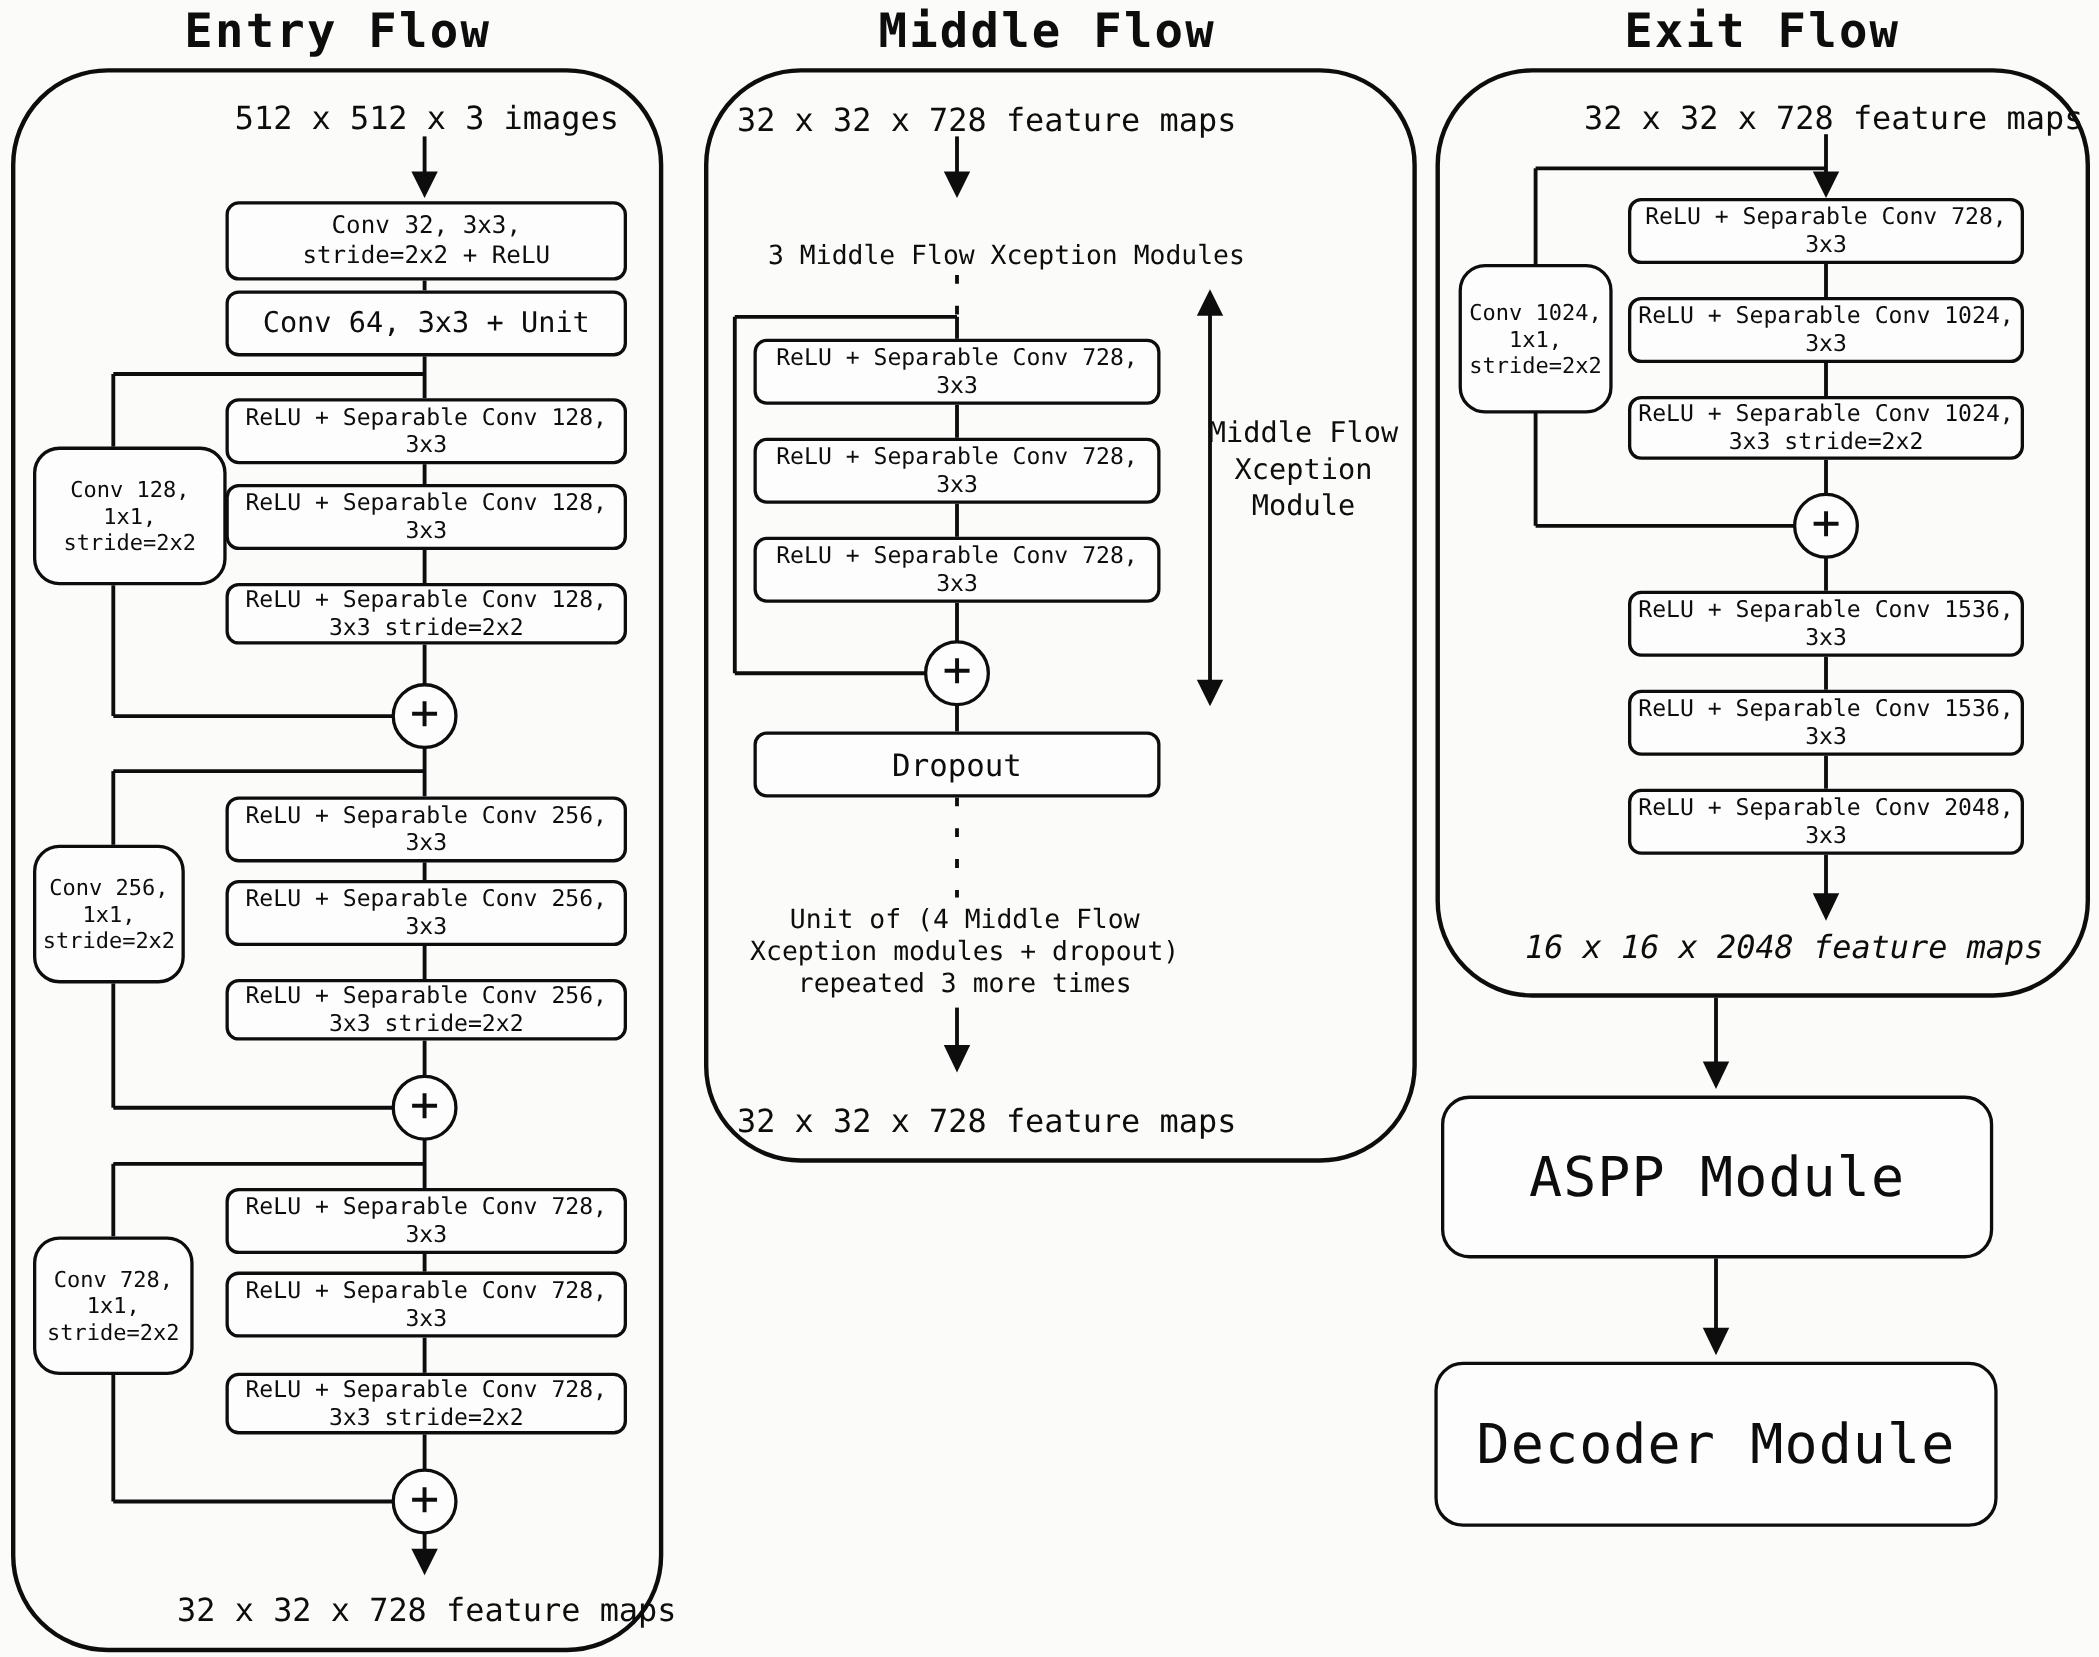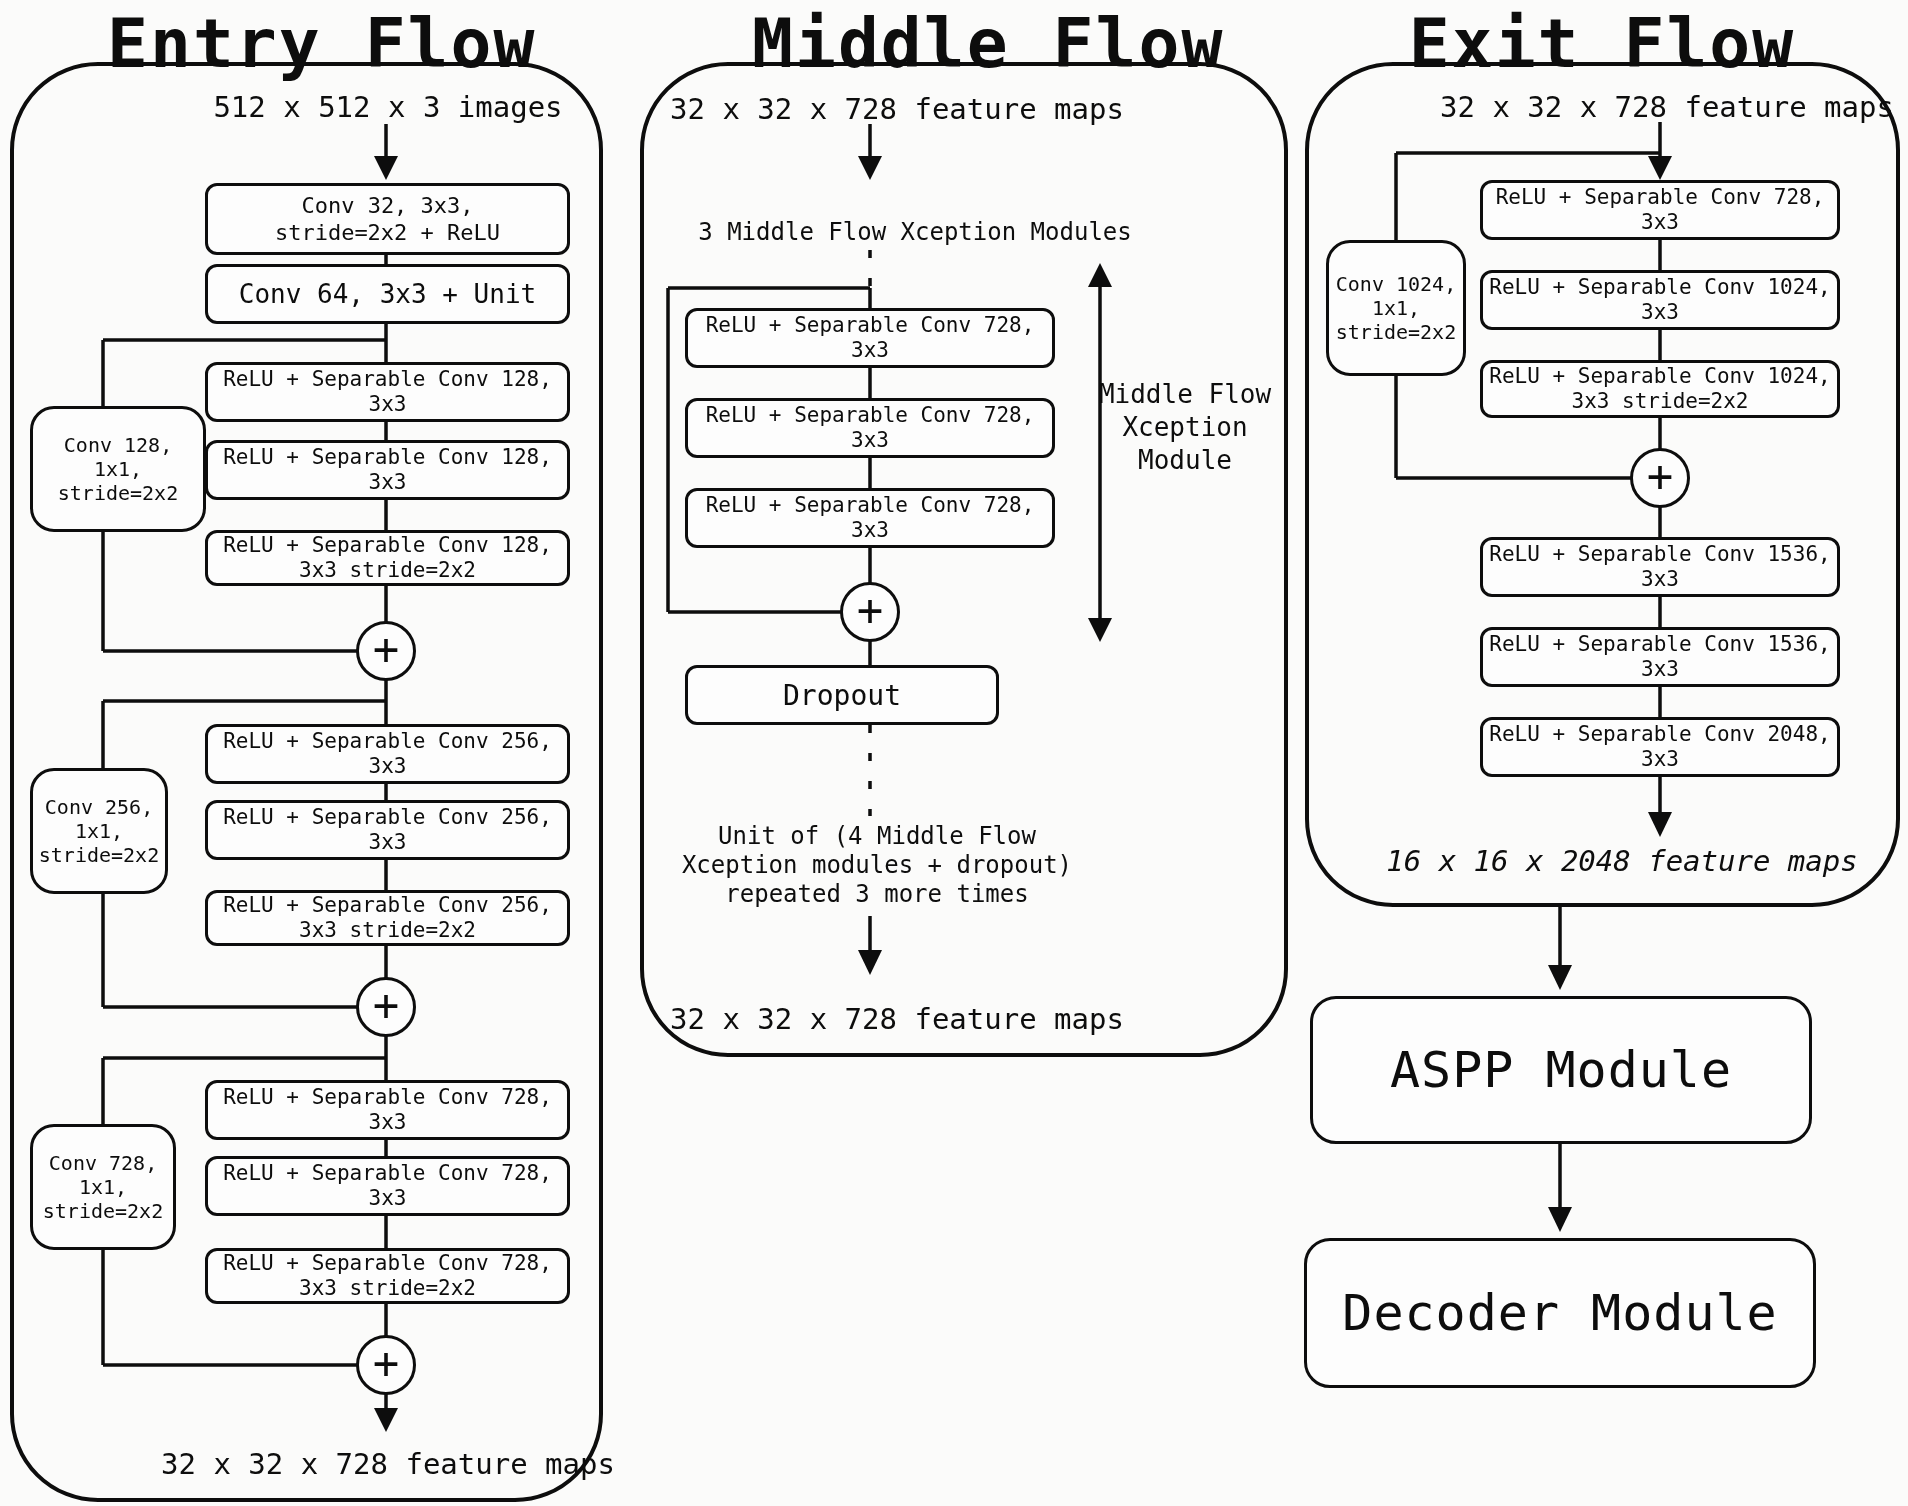--- a/index.html
+++ b/index.html
@@ -14,21 +14,21 @@
   #diagram{position:absolute;left:0;top:0;width:1908px;height:1506px;}
   svg.wires{position:absolute;left:0;top:0;}
   .c{stroke:#0d0d0d;stroke-width:3.5;fill:none;}
   .cd{stroke:#0d0d0d;stroke-width:3.5;fill:none;stroke-dasharray:8 20;}
   .ah{fill:#0d0d0d;stroke:none;}
   .container{
     position:absolute;border:4px solid #0d0d0d;border-radius:88px;
     background:transparent;box-sizing:border-box;
   }
   .flow-title{
-    position:absolute;text-align:center;font-size:68px;font-weight:bold;
+    position:absolute;text-align:center;font-size:43px;font-weight:bold;
     letter-spacing:2px;white-space:nowrap;
   }
   .label{position:absolute;text-align:center;font-size:29px;white-space:nowrap;}
   .box{
     position:absolute;border:3px solid #0d0d0d;border-radius:12px;
     background:#fdfdfd;box-sizing:border-box;
     display:flex;flex-direction:column;align-items:center;justify-content:center;
     text-align:center;
   }
   .box .bl{font-size:21px;line-height:25px;white-space:nowrap;}
@@ -214,21 +214,21 @@
   <div class="box" style="left:685px;top:398px;width:370px;height:60px;">
     <div class="bl">ReLU + Separable Conv 728,</div>
     <div class="bl">3x3</div>
   </div>
   <div class="box" style="left:685px;top:488px;width:370px;height:60px;">
     <div class="bl">ReLU + Separable Conv 728,</div>
     <div class="bl">3x3</div>
   </div>
   <div class="plus" style="left:840px;top:582px;">+</div>
 
-  <div class="box dropout" style="left:685px;top:665px;width:314px;height:60px;">
+  <div class="box dropout" style="left:685px;top:665px;width:370px;height:60px;">
     <div class="bl">Dropout</div>
   </div>
 
   <div class="note" style="left:627px;top:822px;width:500px;">
     <div>Unit of (4 Middle Flow</div>
     <div>Xception modules + dropout)</div>
     <div>repeated 3 more times</div>
   </div>
 
   <div class="label" style="left:670px;top:1002px;width:400px;">32 x 32 x 728 feature maps</div>

